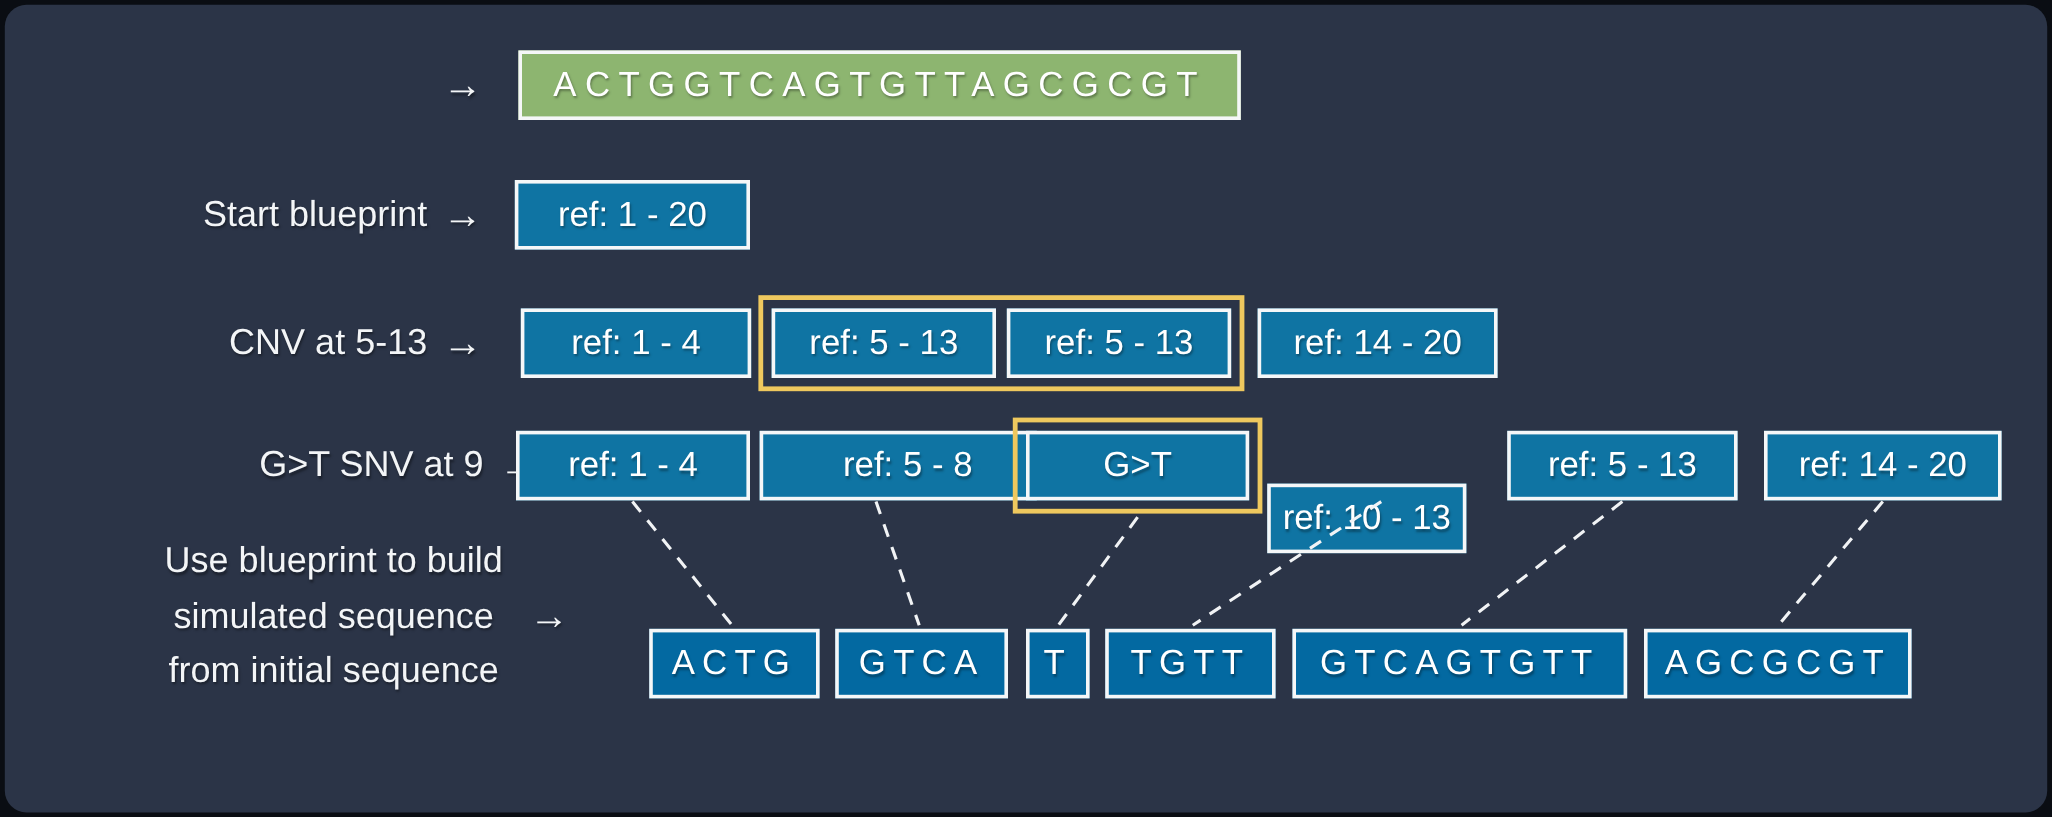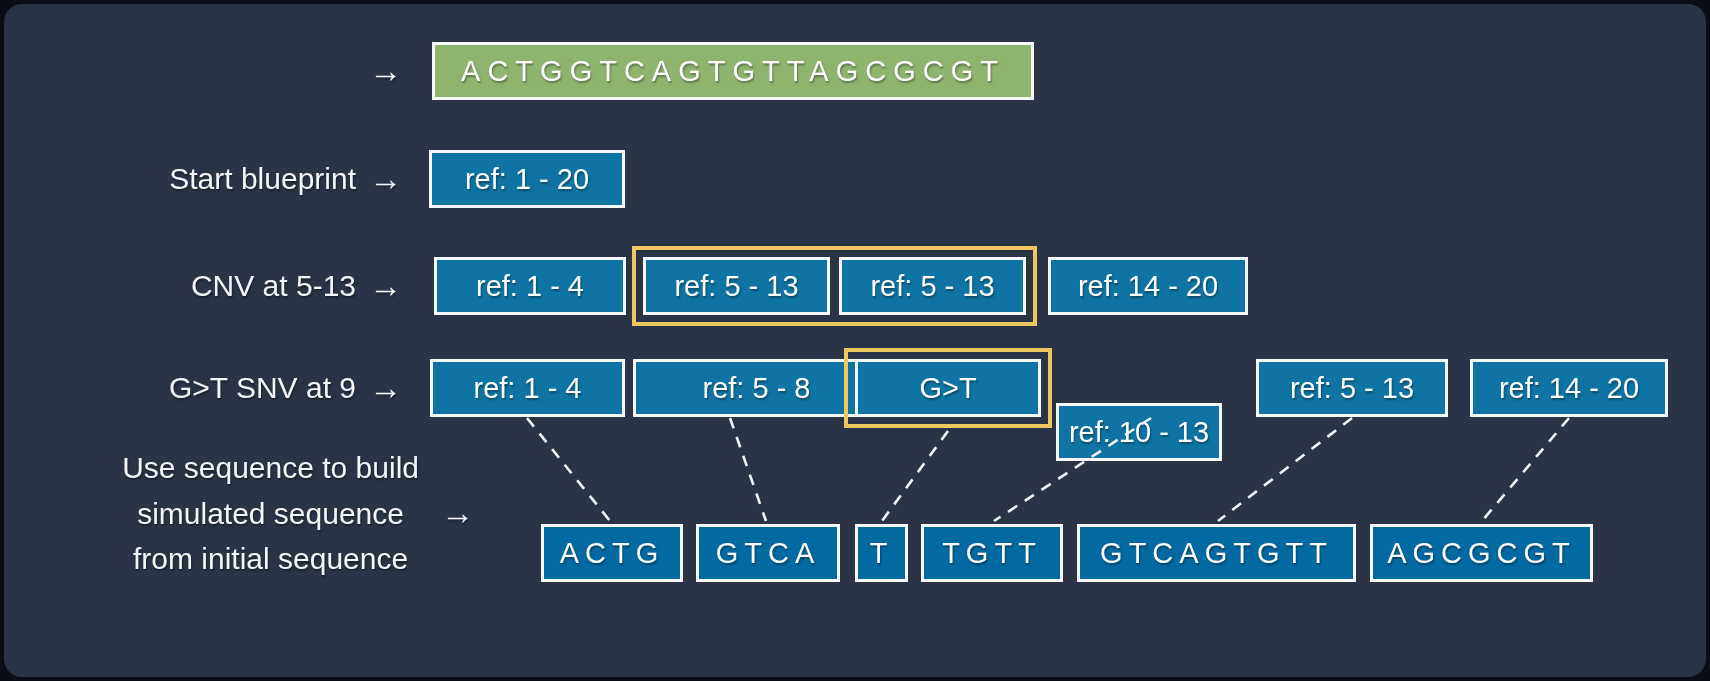--- a/index.html
+++ b/index.html
@@ -60,21 +60,21 @@
       <span>CNV at 5-13</span>
       <span class="arrow">→</span>
     </div>
     <div class="box box-ref" style="top:253px;left:430px;width:192px;">ref: 1 - 4</div>
     <div class="hl-wrap" style="top:242px;left:628px;">
       <div class="box box-ref" style="width:187px;">ref: 5 - 13</div>
       <div class="box box-ref" style="width:187px;">ref: 5 - 13</div>
     </div>
     <div class="box box-ref" style="top:253px;left:1044px;width:200px;">ref: 14 - 20</div>
 
-    <div class="row-label" style="top:355px;">
+    <div class="row-label" style="top:355px;padding-left:47px;">
       <span>G&gt;T SNV at 9</span>
       <span class="arrow">→</span>
     </div>
     <div class="box box-ref" style="top:355px;left:426px;width:195px;">ref: 1 - 4</div>
     <div class="box box-ref" style="top:355px;left:629px;width:231px;padding-left:16px;">ref: 5 - 8</div>
     <div class="hl-wrap" style="top:344px;left:840px;">
       <div class="box box-ref" style="width:186px;text-align:right;">G&gt;T</div>
     </div>
     <div class="box box-ref" style="top:355px;left:1052px;width:166px;margin-top:44px;">ref: 10 - 13</div>
     <div class="box box-ref" style="top:355px;left:1252px;width:192px;">ref: 5 - 13</div>
@@ -86,21 +86,21 @@
         <line x1="726" y1="414" x2="762" y2="517"></line>
         <line x1="944" y1="427" x2="878" y2="517"></line>
         <line x1="1147" y1="414" x2="990" y2="517"></line>
         <line x1="1348" y1="414" x2="1214" y2="517"></line>
         <line x1="1565" y1="414" x2="1478" y2="517"></line>
       </g>
     </svg>
 
     <div class="build-label">
       <div class="build-lines">
-        <div>Use sequence to build</div>
+        <div>Use blueprint to build</div>
         <div>simulated sequence</div>
         <div>from initial sequence</div>
       </div>
       <span class="arrow">→</span>
     </div>
     <div class="box box-teal" style="left:537px;width:142px;">ACTG</div>
     <div class="box box-teal" style="left:692px;width:144px;">GTCA</div>
     <div class="box box-teal" style="left:851px;width:53px;">T</div>
     <div class="box box-teal" style="left:917px;width:142px;">TGTT</div>
     <div class="box box-teal" style="left:1073px;width:279px;">GTCAGTGTT</div>

